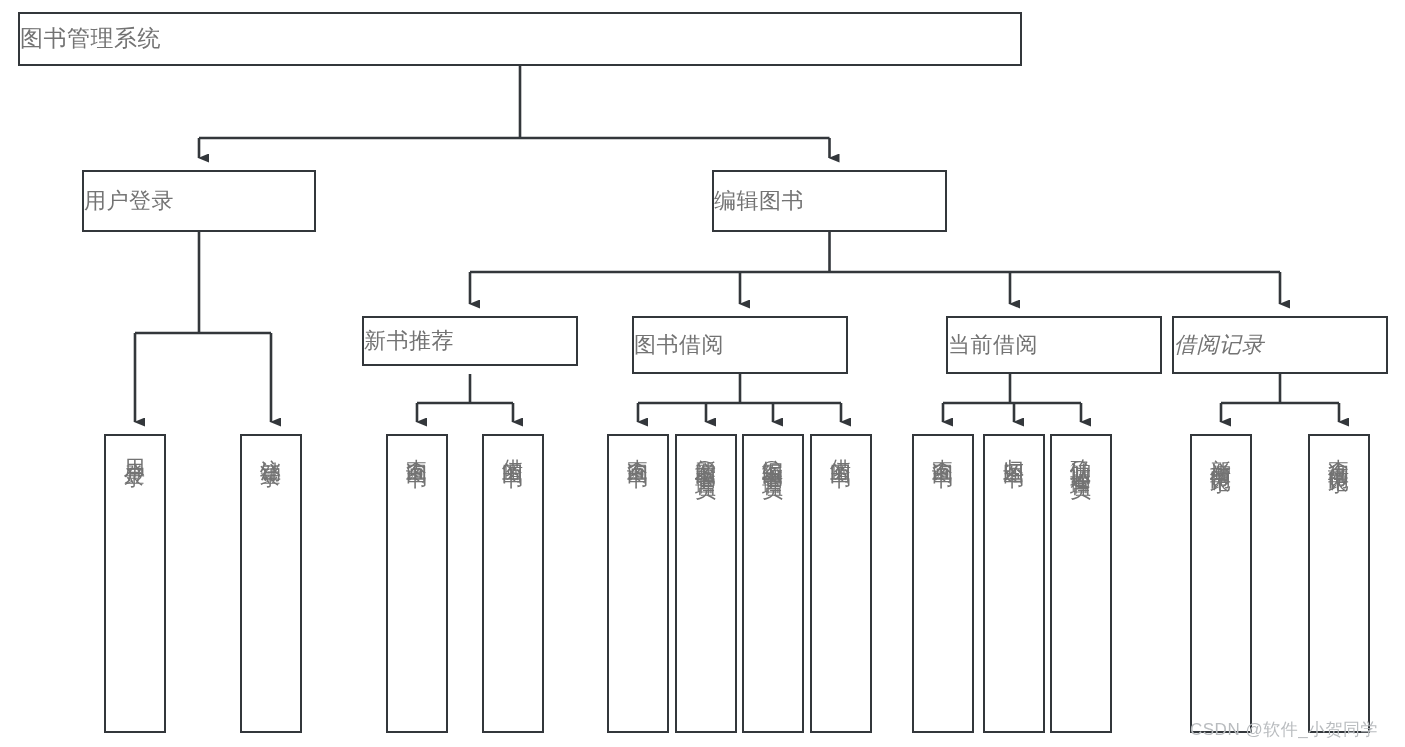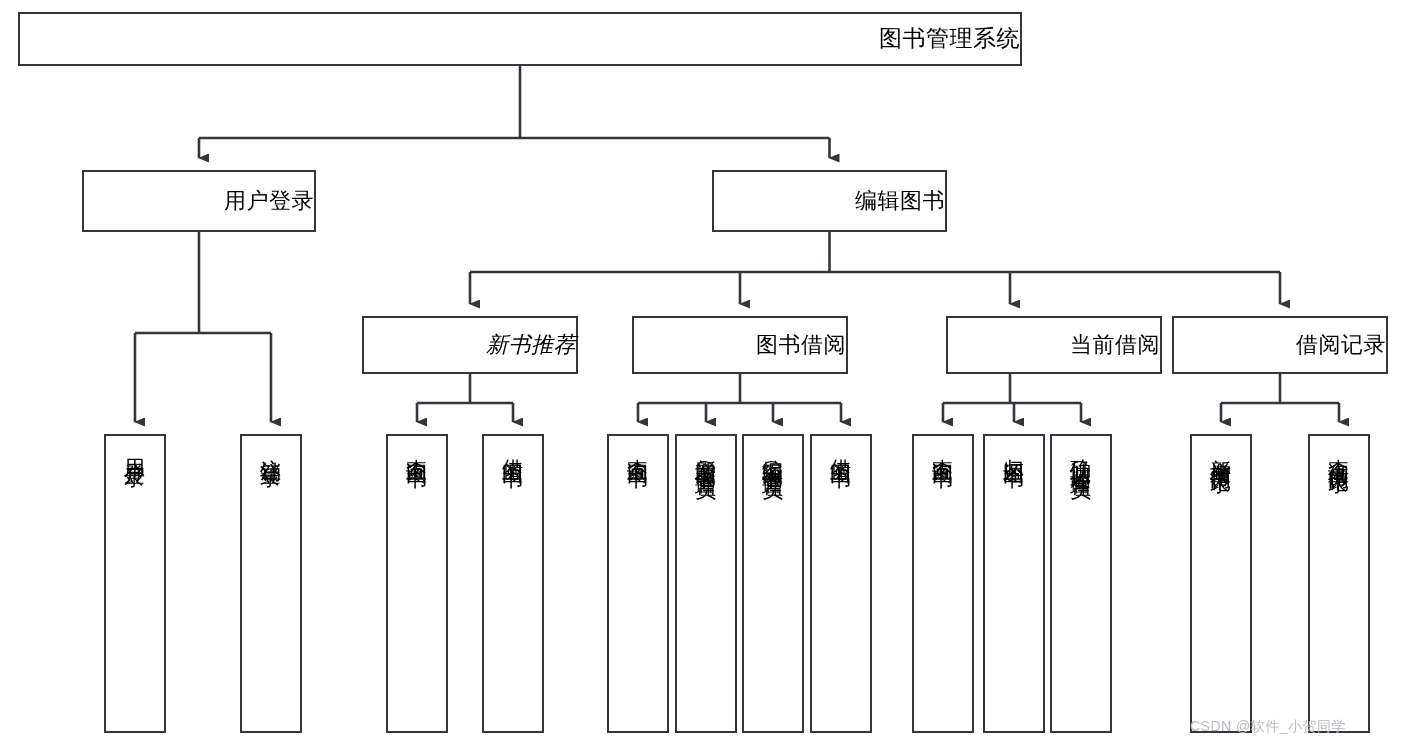--- a/index.html
+++ b/index.html
@@ -25,22 +25,22 @@
     height: 747px;
     pointer-events: none;
   }
   .node {
     position: absolute;
     box-sizing: border-box;
     background: #ffffff;
     border: 2px solid #33373b;
     display: flex;
     align-items: center;
-    justify-content: flex-end;
-    color: #000000;
+    justify-content: flex-start;
+    color: #737373;
   }
   .node .label {
     display: block;
     text-align: center;
     line-height: 1.12;
     letter-spacing: 0.5px;
   }
   .node.horiz .label {
     writing-mode: horizontal-tb;
     font-size: 22px;
@@ -53,21 +53,21 @@
     writing-mode: vertical-rl;
     text-orientation: upright;
     font-size: 21px;
     letter-spacing: 3px;
     line-height: 1;
     margin: 0 auto;
   }
   .node.root .label { font-size: 23px; }
   .watermark {
     position: absolute;
-    font-size: 14px;
+    font-size: 17px;
     color: #b9bcbf;
     white-space: nowrap;
     letter-spacing: 0.5px;
   }
 </style>
 </head>
 <body>
 
 <div id="canvas">
   <svg class="wires" viewBox="0 0 1405 747">
@@ -116,30 +116,30 @@
   <div id="node-layer">
       <div class="node horiz root" style="left: 18px; top: 12px; width: 1004px; height: 54px;">
         <span class="label">图书管理系统</span>
       </div>
       <div class="node horiz" style="left: 82px; top: 170px; width: 234px; height: 62px;">
         <span class="label">用户登录</span>
       </div>
       <div class="node horiz" style="left: 712px; top: 170px; width: 235px; height: 62px;">
         <span class="label">编辑图书</span>
       </div>
-      <div class="node horiz" style="left: 362px; top: 316px; width: 216px; height: 58px; font-style: italic;">
+      <div class="node horiz" style="left: 362px; top: 316px; width: 216px; height: 50px;">
         <span class="label">新书推荐</span>
       </div>
       <div class="node horiz" style="left: 632px; top: 316px; width: 216px; height: 58px;">
         <span class="label">图书借阅</span>
       </div>
       <div class="node horiz" style="left: 902px; top: 316px; width: 216px; height: 58px; margin-left: 44px;">
         <span class="label">当前借阅</span>
       </div>
-      <div class="node horiz" style="left: 1172px; top: 316px; width: 216px; height: 58px;">
+      <div class="node horiz" style="left: 1172px; top: 316px; width: 216px; height: 58px; font-style: italic;">
         <span class="label">借阅记录</span>
       </div>
       <div class="node vert" style="left: 104px; top: 434px; width: 62px; height: 299px;">
         <span class="label">用户登录</span>
       </div>
       <div class="node vert" style="left: 240px; top: 434px; width: 62px; height: 299px;">
         <span class="label">注销登录</span>
       </div>
       <div class="node vert" style="left: 386px; top: 434px; width: 62px; height: 299px;">
         <span class="label">查询图书</span>

